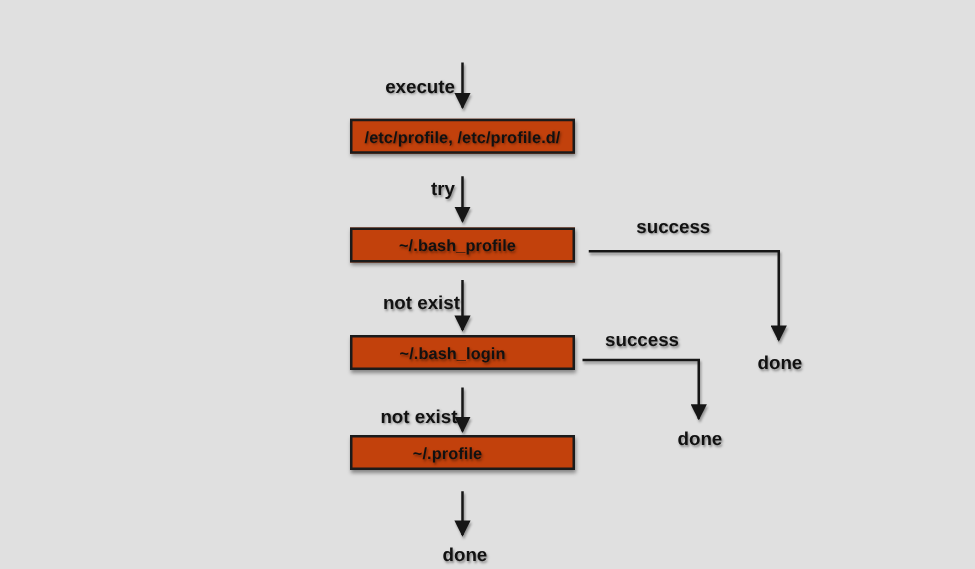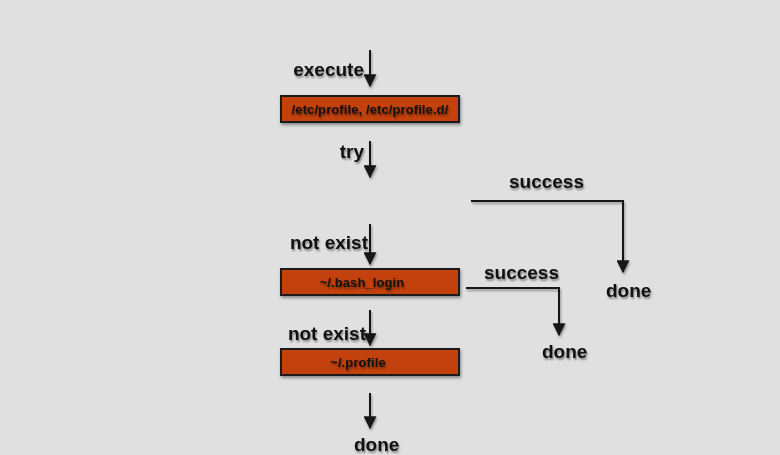--- a/index.html
+++ b/index.html
@@ -41,21 +41,21 @@
     letter-spacing: 0.1px;
     box-shadow: 1px 2px 3px rgba(0,0,0,0.40);
     text-shadow: 1px 1.5px 2px rgba(0,0,0,0.40);
   }
   .node.n1 { top: 95px; }
   .node.n2 { top: 182px; padding-right: 8px; }
   .node.n3 { top: 268px; padding-right: 16px; }
   .node.n4 { top: 348px; padding-right: 24px; }
   .lbl {
     position: absolute;
-    font-size: 19px;
+    font-size: 15px;
     line-height: 16px;
     white-space: nowrap;
     text-shadow: 1px 1.5px 2px rgba(0,0,0,0.40);
   }
   .lbl-execute   { right: 416px; top: 62px;  }
   .lbl-try       { right: 416px; top: 144px; }
   .lbl-notexist1 { right: 412px; top: 235px; }
   .lbl-notexist2 { right: 414px; top: 326px; }
   .lbl-success1  { left: 509px;  top: 174px; }
   .lbl-success2  { left: 484px;  top: 265px; }
@@ -81,20 +81,23 @@
       <path d="M370 310 V345" marker-end="url(#arrowhead)"></path>
       <path d="M370 393 V428" marker-end="url(#arrowhead)"></path>
       <path d="M471 201 H623 V272" marker-end="url(#arrowhead)"></path>
       <path d="M466 288 H559 V335" marker-end="url(#arrowhead)"></path>
     </g>
   </svg>
 
   <div class="node n1">
     <span>/etc/profile, /etc/profile.d/</span>
   </div>
+  <div class="node n2">
+    <span>~/.bash_profile</span>
+  </div>
   <div class="node n3">
     <span>~/.bash_login</span>
   </div>
   <div class="node n4">
     <span>~/.profile</span>
   </div>
 
   <div class="lbl lbl-execute">execute</div>
   <div class="lbl lbl-try">try</div>
   <div class="lbl lbl-notexist1">not exist</div>

